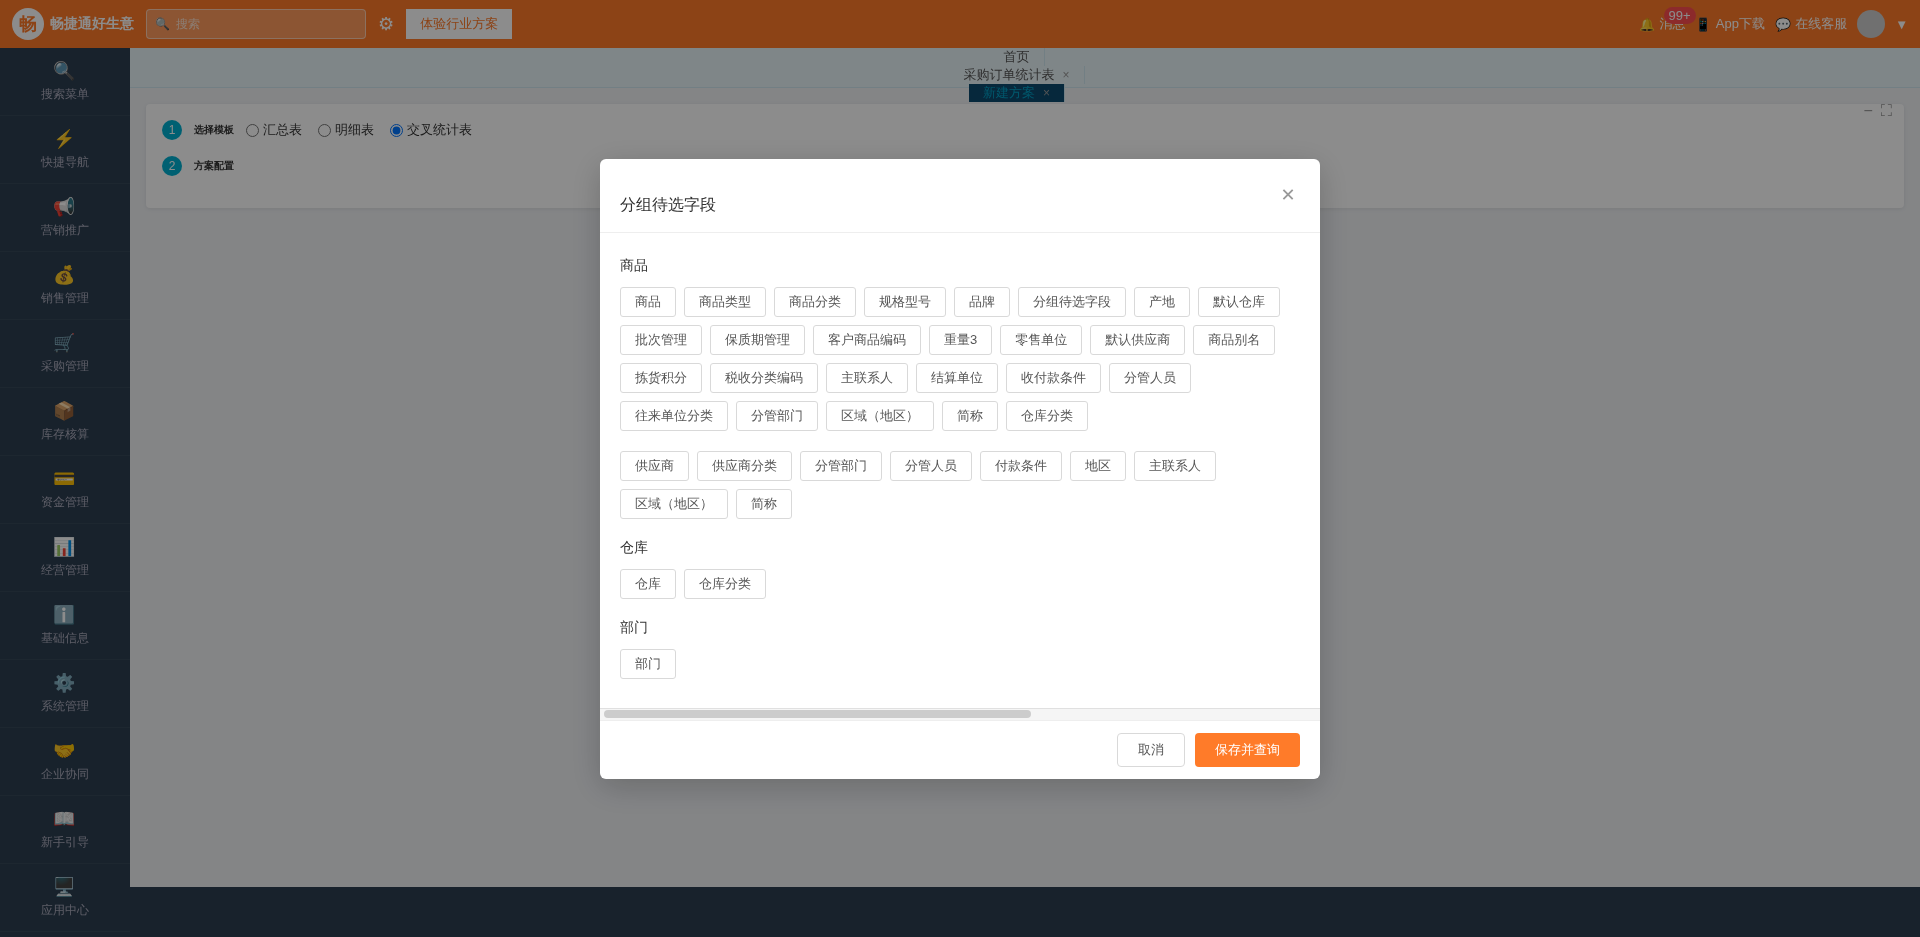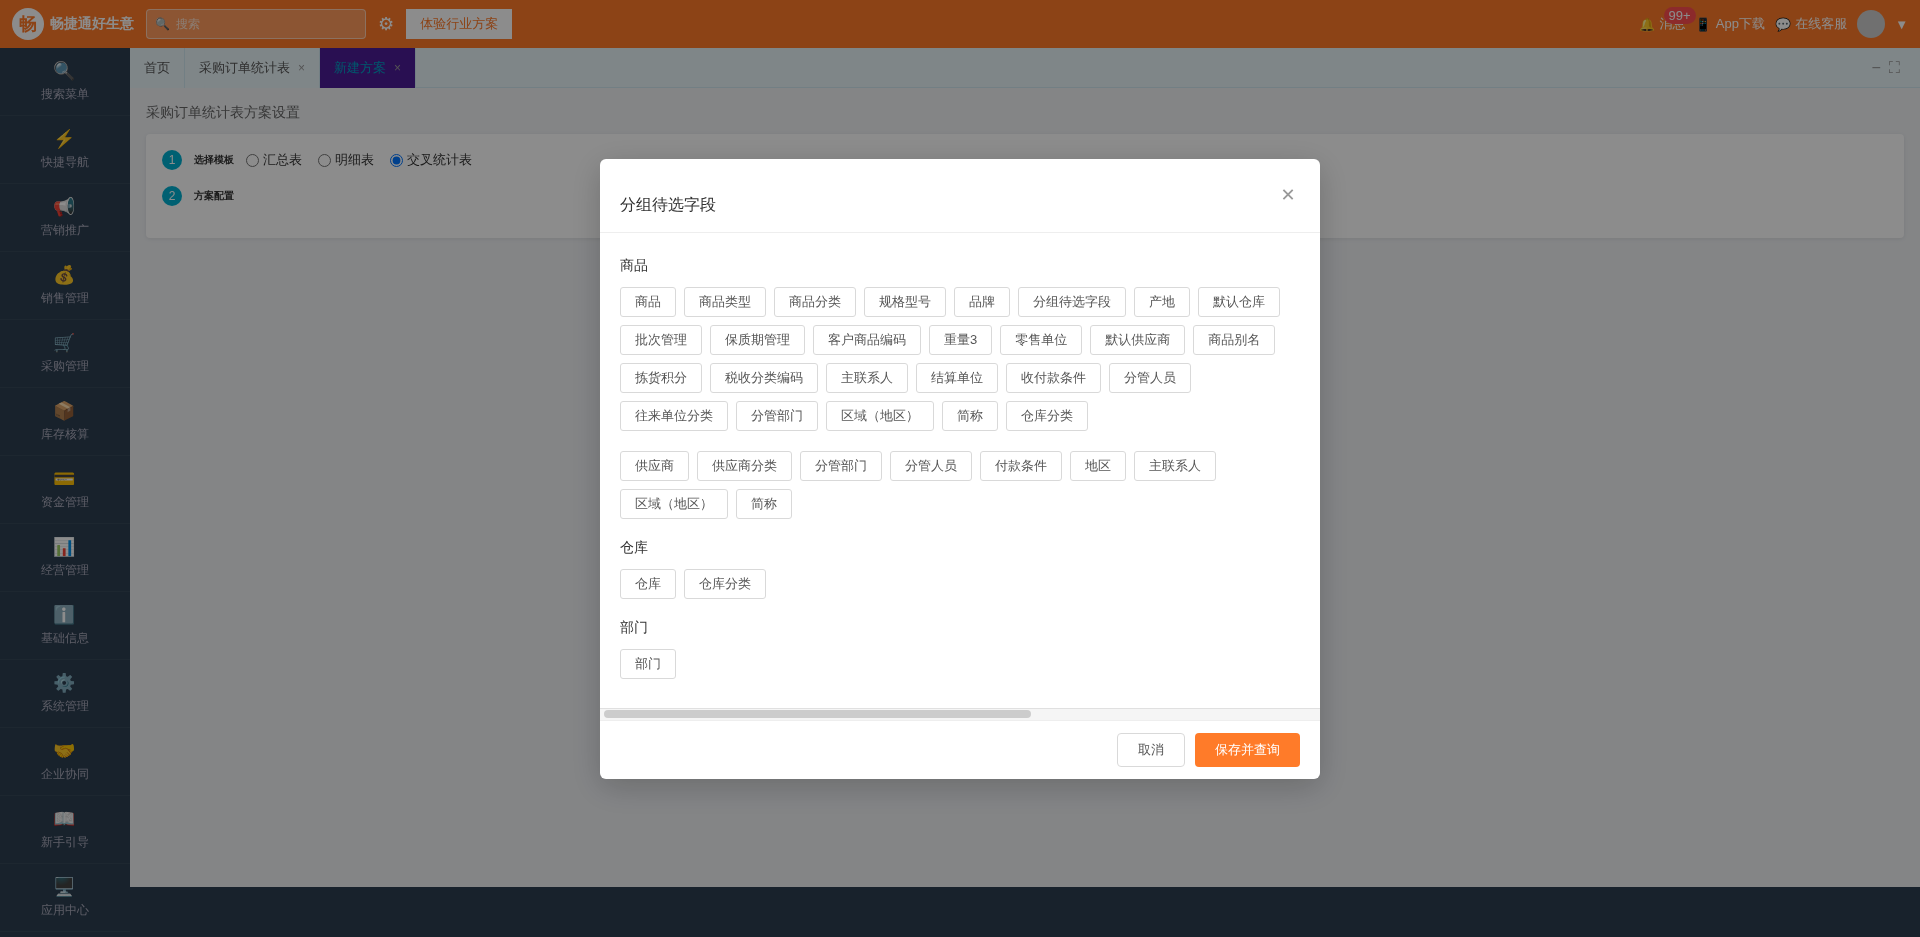--- a/index.html
+++ b/index.html
@@ -102,42 +102,43 @@
       background: #ccc;
       border-radius: 50%;
     }
 
     
     .tab-bar {
       height: 40px;
       background: #e8f4f8;
       display: flex;
       align-items: center;
-      padding: 0 8px 0 0;
+      padding: 0 16px 0 0;
       border-bottom: 1px solid #d0e8f0;
       position: fixed;
       top: 48px;
       left: 130px;
       right: 0;
       z-index: 99;
+      flex-direction: column;
     }
     .tab-item {
       height: 40px;
       display: flex;
       align-items: center;
       padding: 0 14px;
       font-size: 13px;
       color: #555;
       cursor: pointer;
       border-right: 1px solid #d0e8f0;
       gap: 6px;
       background: #e8f4f8;
     }
     .tab-item.active {
-      background: #4c1d95;
+      background: #0c4a6e;
       color: #00a0c6;
       font-weight: 500;
     }
     .tab-close {
       font-size: 12px;
       color: #999;
       cursor: pointer;
       margin-left: 2px;
     }
 
@@ -468,21 +469,20 @@
     <span>应用中心</span>
   </div>
   <div class="sidebar-item">
     
     
   </div>
 
 </div>
 
 <div class="main-content">
-  <div class="page-title">采购订单统计表方案设置</div>
   <div class="setup-card">
     <div class="step-row">
       <div class="step-num">1</div>
       <span class="step-label">选择模板</span>
       <div class="radio-group">
         <label class="radio-option">
             <input type="radio" name="tpl" style=""> 
             <span>汇总表</span>
           </label>
         <label class="radio-option">

